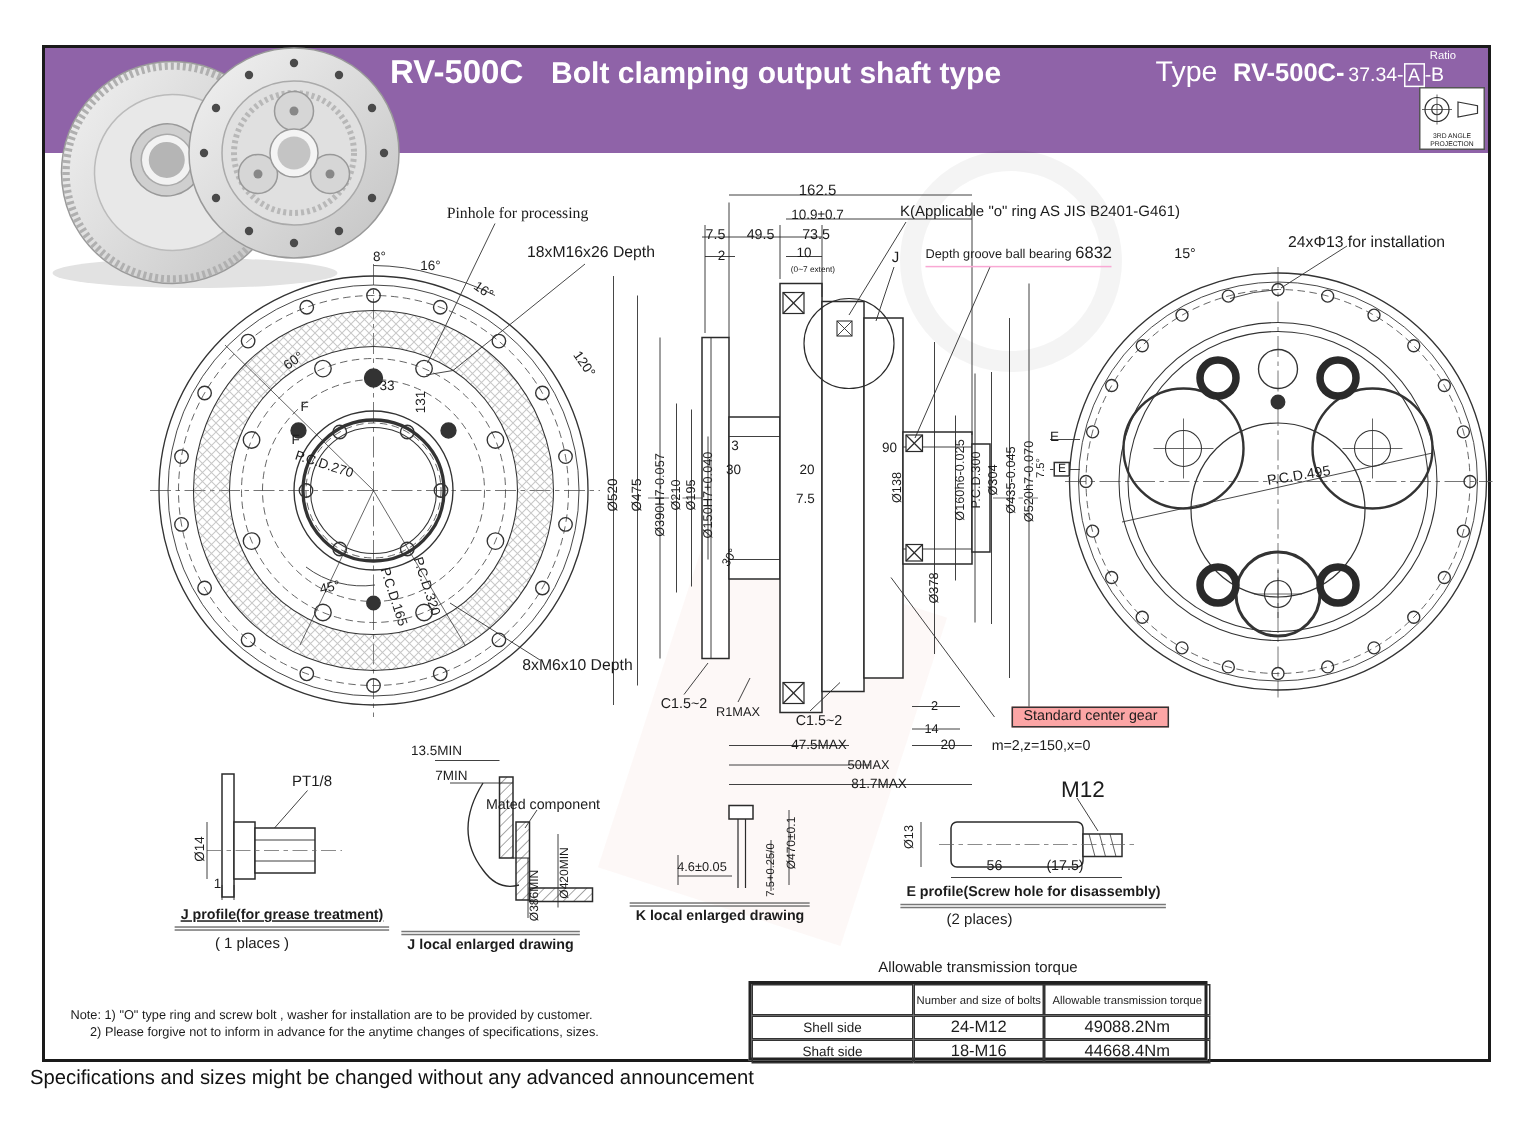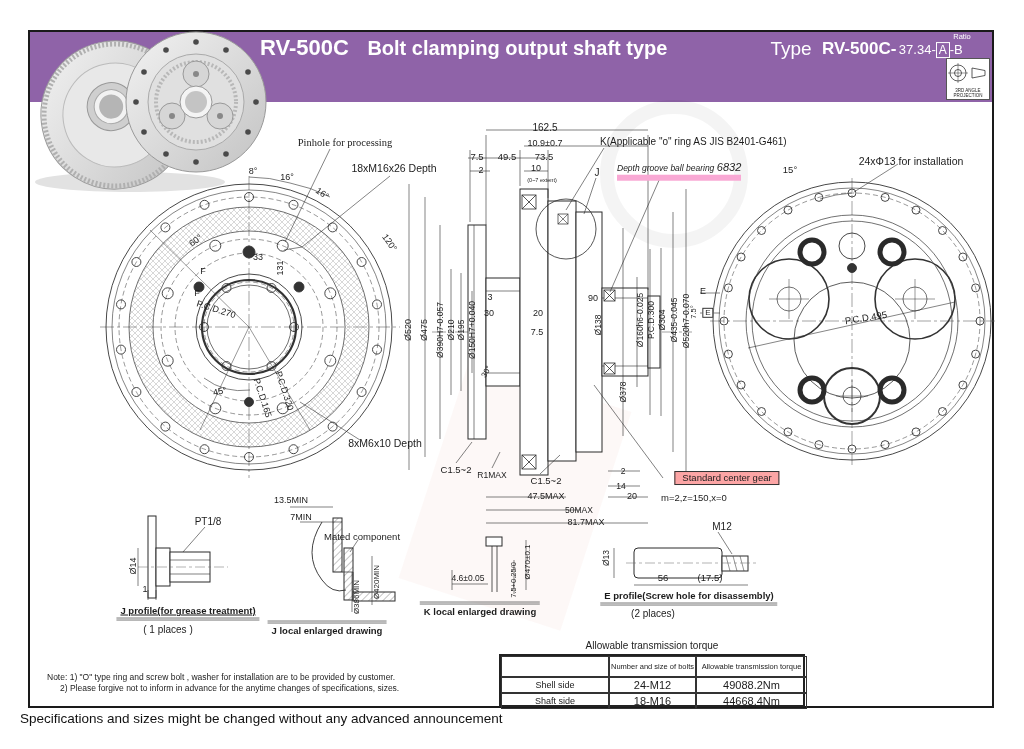--- a/index.html
+++ b/index.html
@@ -371,21 +371,21 @@
 
   <div class="lbl" style="left:545px;top:128px;font-size:10px;">162.5</div>
   <div class="lbl" style="left:545px;top:144px;">10.9±0.7</div>
   <div class="lbl" style="left:477px;top:157px;font-size:9.5px;">7.5</div>
   <div class="lbl" style="left:507px;top:157px;font-size:9.5px;">49.5</div>
   <div class="lbl" style="left:544px;top:157px;font-size:9.5px;">73.5</div>
   <div class="lbl" style="left:481px;top:171px;">2</div>
   <div class="lbl" style="left:536px;top:169px;">10</div>
   <div class="lbl" style="left:542px;top:181px;font-size:5.5px;">(0~7 extent)</div>
   <div class="lbl la" style="left:600px;top:142px;font-size:10px;">K(Applicable "o" ring AS JIS B2401-G461)</div>
-  <div class="lbl la" style="left:617px;top:171px;border-bottom:6px solid #f9a8d4;padding-bottom:1px;font-style:italic;">
+  <div class="lbl la" style="left:617px;top:171px;border-bottom:1px solid #f9a8d4;padding-bottom:1px;">
     <span style="font-size:8.5px;">Depth groove ball bearing</span>
     <span style="font-size:11px;">6832</span>
   </div>
   <div class="lbl" style="left:597px;top:173px;font-size:10px;">J</div>
   <div class="lbl r90" style="left:440px;top:330px;font-size:8.5px;">Ø390H7-0.057</div>
   <div class="lbl r90" style="left:451px;top:330px;font-size:8.5px;">Ø210</div>
   <div class="lbl r90" style="left:461px;top:330px;font-size:8.5px;">Ø195</div>
   <div class="lbl r90" style="left:472px;top:330px;font-size:8.5px;">Ø150H7+0.040</div>
   <div class="lbl" style="left:490px;top:298px;">3</div>
   <div class="lbl" style="left:489px;top:314px;">30</div>
@@ -430,21 +430,21 @@
   <div class="lbl" style="left:362px;top:537px;font-size:9.5px;">Mated component</div>
   <div class="lbl r90" style="left:377px;top:582px;font-size:8px;">Ø420MIN</div>
   <div class="lbl r90" style="left:357px;top:597px;font-size:8px;">Ø386MIN</div>
   <div class="lbl cap ol2" style="left:327px;top:628px;">J local enlarged drawing</div>
 
   <div class="lbl" style="left:468px;top:578px;font-size:8.5px;">4.6±0.05</div>
   <div class="lbl r90" style="left:514px;top:580px;font-size:7.5px;">7.5+0.25/0</div>
   <div class="lbl r90" style="left:528px;top:562px;font-size:8px;">Ø470±0.1</div>
   <div class="lbl cap ol2" style="left:480px;top:609px;">K local enlarged drawing</div>
 
-  <div class="lbl" style="left:722px;top:527px;font-size:10px;">M12</div>
+  <div class="lbl" style="left:722px;top:527px;font-size:15px;">M12</div>
   <div class="lbl r90" style="left:606px;top:558px;font-size:8.5px;">Ø13</div>
   <div class="lbl" style="left:663px;top:578px;font-size:9.5px;">56</div>
   <div class="lbl" style="left:710px;top:578px;font-size:9.5px;">(17.5)</div>
   <div class="lbl cap ul2" style="left:689px;top:598px;">E profile(Screw hole for disassembly)</div>
   <div class="lbl" style="left:653px;top:614px;font-size:10px;">(2 places)</div>
 
   <div class="lbl la" style="left:47px;top:677px;font-size:8.5px;">Note: 1) "O" type ring and screw bolt , washer for installation are to be provided by customer.</div>
   <div class="lbl la" style="left:60px;top:688px;font-size:8.5px;">2) Please forgive not to inform in advance for the anytime changes of specifications, sizes.</div>
 
   <div class="lbl" style="left:652px;top:646px;font-size:10px;z-index:8;">Allowable transmission torque</div>

